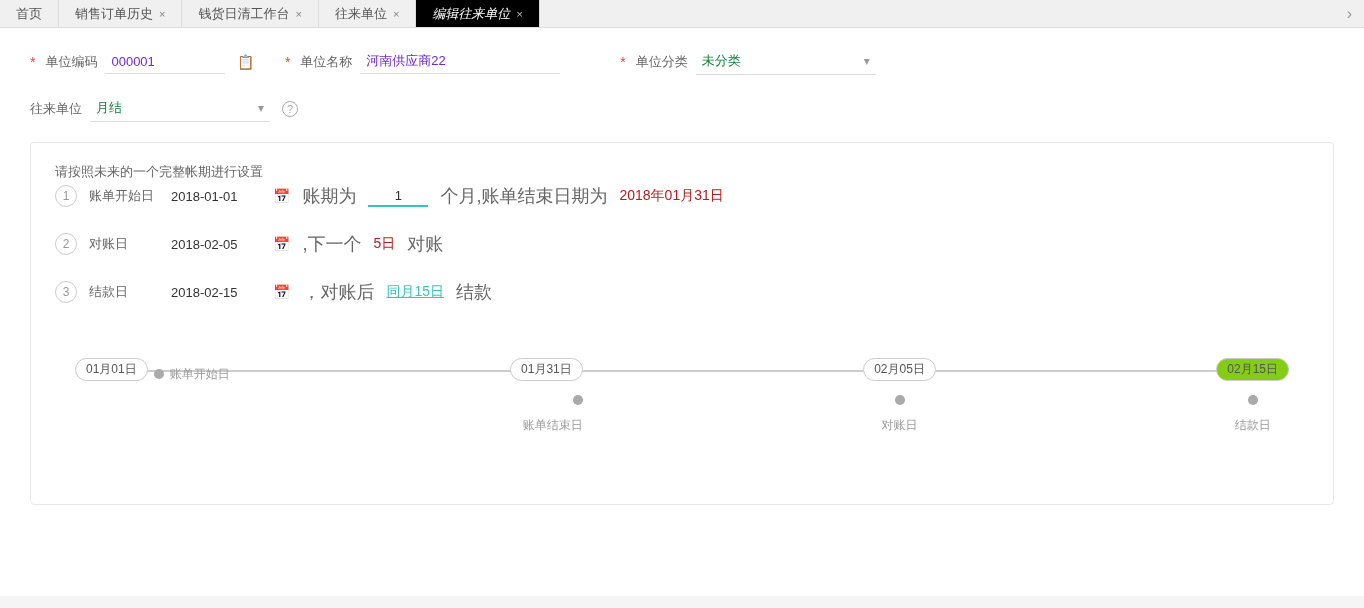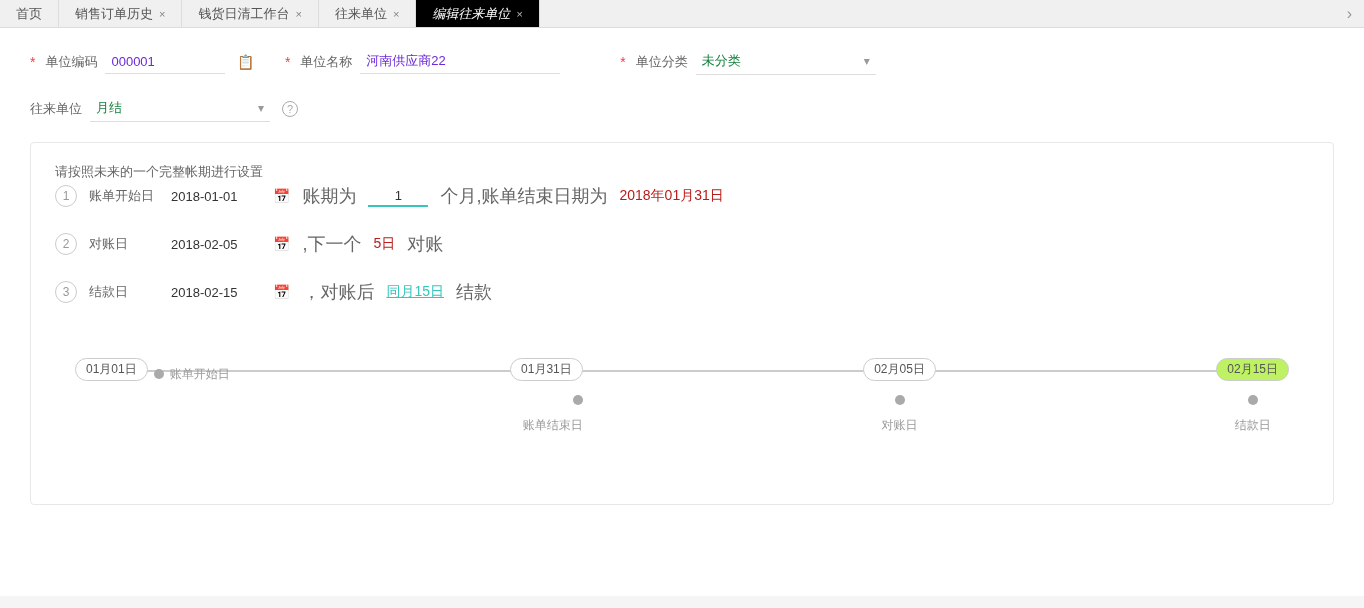--- a/index.html
+++ b/index.html
@@ -370,21 +370,21 @@
           <div style="font-size:12px;color:#999;margin-top:6px;">账单结束日</div>
         </div>
 
         <div class="point-wrap" style="display:flex;flex-direction:column;align-items:center;gap:6px;">
           <div style="background:#fff;border:1px solid #ccc;border-radius:12px;padding:2px 10px;font-size:12px;color:#555;margin-bottom:4px;">02月05日</div>
           <div style="width:10px;height:10px;border-radius:50%;background:#aaa;margin-top:4px;"></div>
           <div style="font-size:12px;color:#999;margin-top:6px;">对账日</div>
         </div>
 
         <div class="point-wrap" style="display:flex;flex-direction:column;align-items:center;gap:6px;">
-          <div style="background:#bef264;border:1px solid #ccc;border-radius:12px;padding:2px 10px;font-size:12px;color:#555;margin-bottom:4px;">02月15日</div>
+          <div style="background:#84cc16;border:1px solid #ccc;border-radius:12px;padding:2px 10px;font-size:12px;color:#555;margin-bottom:4px;">02月15日</div>
           <div style="width:10px;height:10px;border-radius:50%;background:#aaa;margin-top:4px;"></div>
           <div style="font-size:12px;color:#999;margin-top:6px;">结款日</div>
         </div>
 
       </div>
     </div>
   </div>
 
 </div>
 

